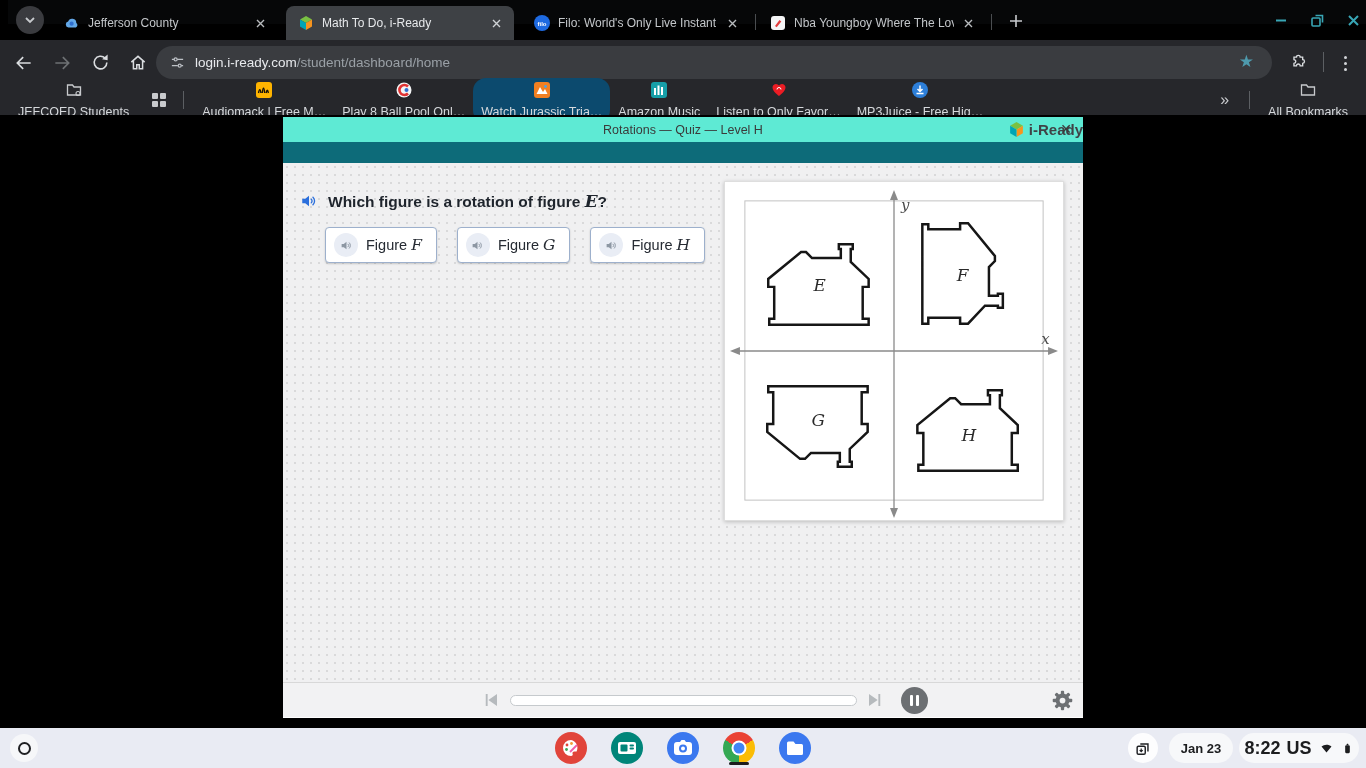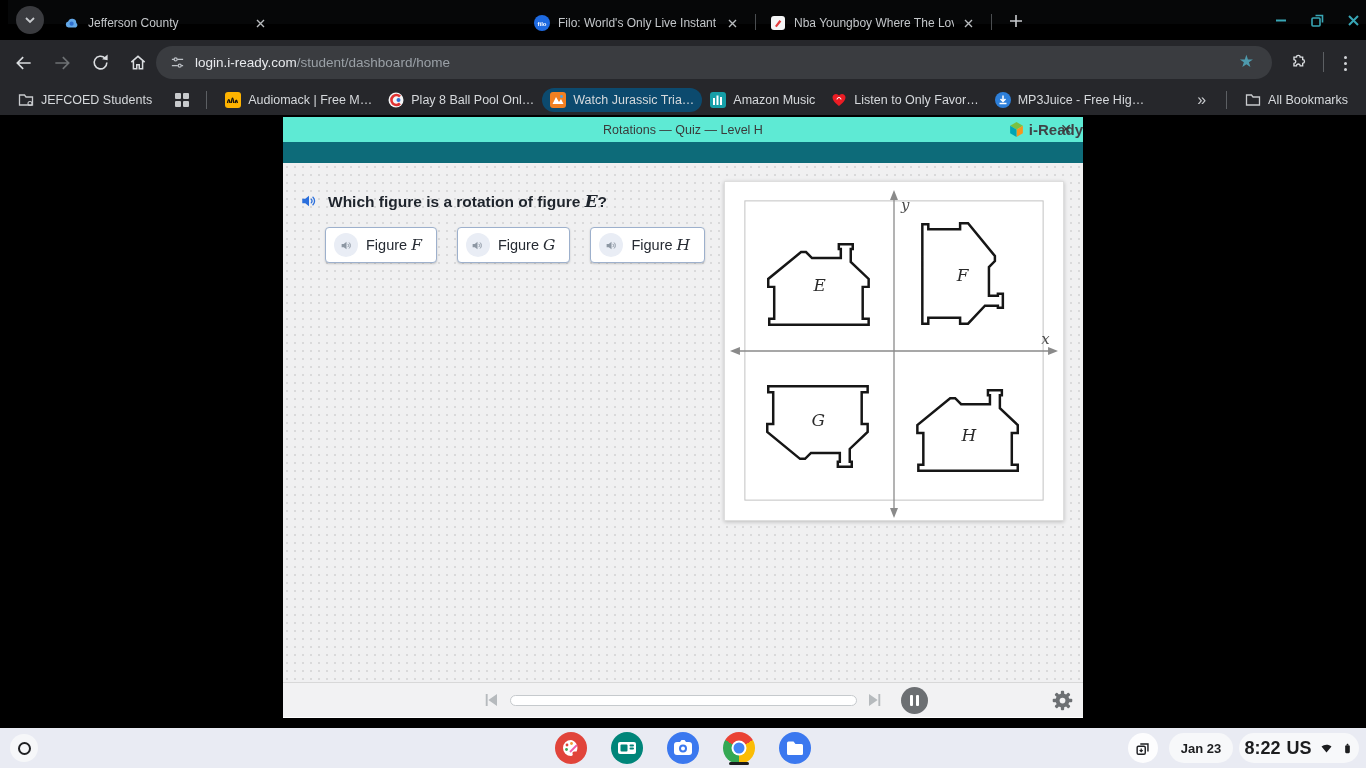--- a/index.html
+++ b/index.html
@@ -38,21 +38,21 @@
   .puzzle { position:absolute; right:57px; top:50px; }
   .tool-sep { position:absolute; right:42px; top:52px; width:1px; height:20px; background:#5c5f63; }
   .kebab { position:absolute; right:8px; top:50px; width:26px; height:26px; display:flex;
     flex-direction:column; align-items:center; justify-content:center; gap:3px; }
   .kebab i { width:3px; height:3px; border-radius:50%; background:#d2d5d8; }
 
   
   .bookbar { position:absolute; left:0; top:85px; width:1366px; height:30px; background:#26272b;
     display:flex; align-items:center; color:#d6d9dc; font-size:12.5px; }
   .bm { display:flex; align-items:center; gap:7px; padding:4px 8px; border-radius:13px;
-    white-space:nowrap; }
+    white-space:nowrap;flex-direction:column; }
   .bm.hl { background:#0c4a6e; }
   .bm-sep { width:1px; height:18px; background:#5c5f63; margin:0 10px; }
   .bookbar-right { position:absolute; right:10px; display:flex; align-items:center; }
   .bm-icon16 { width:16px; height:16px; flex:0 0 16px; }
 
   
   .page { position:absolute; left:0; top:115px; width:1366px; height:613px; background:#000; }
   .iready { position:absolute; left:283px; top:2px; width:800px; height:601px; background:#fff; }
   .ir-header { position:relative; height:25px; background:#5eead4; display:flex; align-items:center;justify-content:flex-end; }
   .ir-logo { display:flex; align-items:center; gap:4px; margin-left:9px; font-weight:bold;
@@ -128,20 +128,35 @@
           </svg>
       </span>
       <span class="tab-title">Jefferson County</span>
       <span class="tab-close">
         <svg width="9" height="9" viewBox="0 0 9 9">
             <path d="M1 1l7 7M8 1L1 8" stroke="#b8bbbe" stroke-width="1.4"></path>
           </svg>
       </span>
     </div>
 
+    <div class="tab active" style="left:278px;width:228px;">
+      <span class="favicon">
+        <svg width="16" height="16" viewBox="0 0 16 16">
+            <polygon points="8,1 14,4.5 8,8 2,4.5" fill="#7ac143"></polygon>
+            <polygon points="14,4.5 14,11.5 8,15 8,8" fill="#f7941e"></polygon>
+            <polygon points="2,4.5 8,8 8,15 2,11.5" fill="#00a5b5"></polygon>
+          </svg>
+      </span>
+      <span class="tab-title">Math To Do, i-Ready</span>
+      <span class="tab-close">
+        <svg width="9" height="9" viewBox="0 0 9 9">
+            <path d="M1 1l7 7M8 1L1 8" stroke="#cfd2d5" stroke-width="1.4"></path>
+          </svg>
+      </span>
+    </div>
 
     <div class="tab" style="left:514px;width:228px;">
       <span class="favicon">
         <svg width="16" height="16" viewBox="0 0 16 16">
             <circle cx="8" cy="8" r="8" fill="#1e6ae1"></circle>
             <text x="8" y="10.5" text-anchor="middle" font-size="6" font-weight="bold" fill="#fff" font-family="Liberation Sans, sans-serif">filo</text>
           </svg>
       </span>
       <span class="tab-title">Filo: World's Only Live Instant T</span>
       <span class="tab-close">

